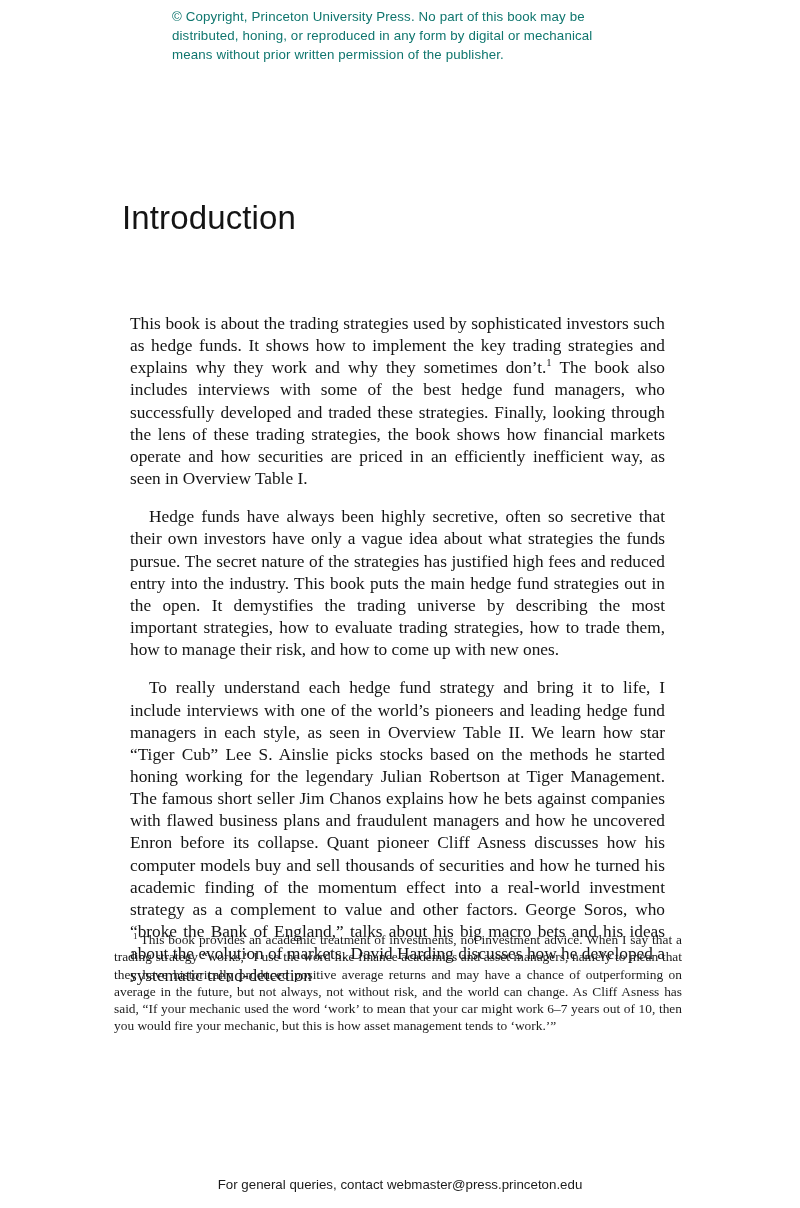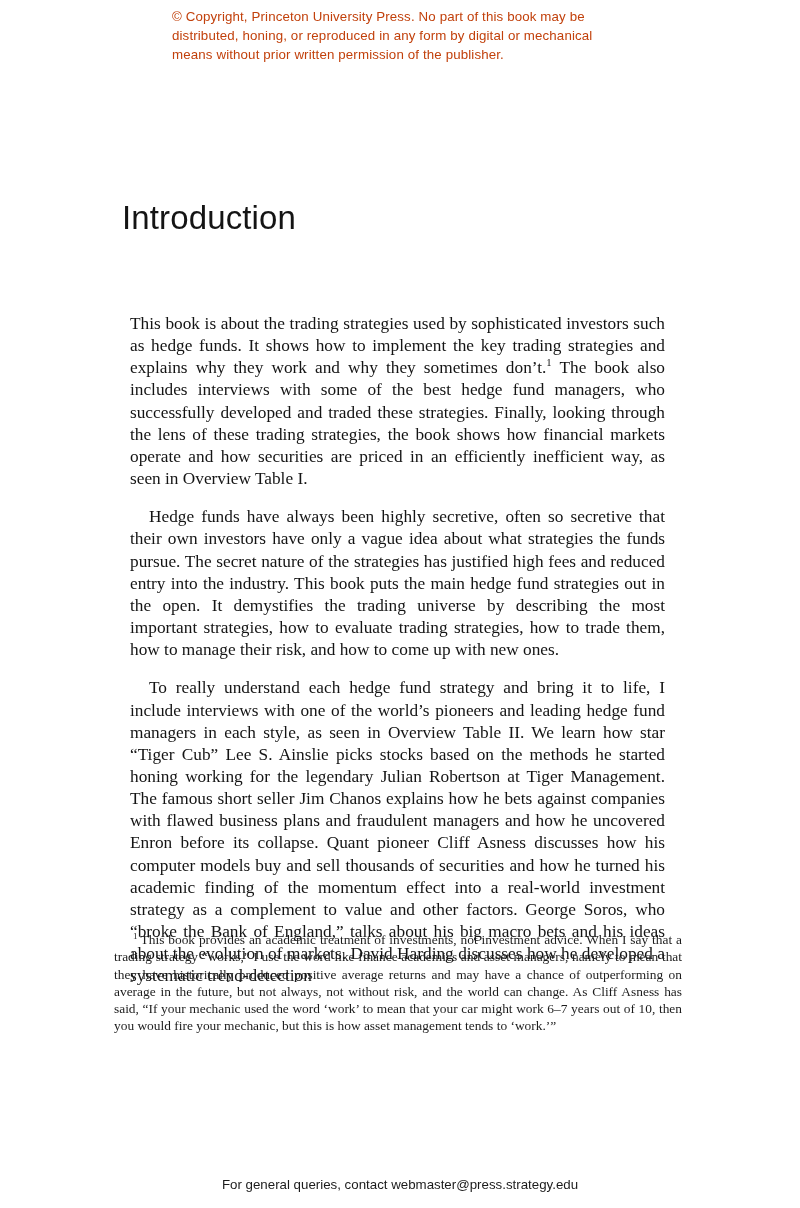--- a/index.html
+++ b/index.html
@@ -19,21 +19,21 @@
 
   
   .copyright-header {
     position: absolute;
     left: 172px;
     top: 7px;
     width: 460px;
     font-family: "Liberation Sans", "DejaVu Sans", sans-serif;
     font-size: 13.3px;
     line-height: 19px;
-    color: #c2410c;
+    color: #0f766e;
     text-align: left;
     letter-spacing: 0.01em;
   }
 
   
   .chapter-title {
     position: absolute;
     left: 114px;
     top: 190px;
     font-family: "Liberation Sans", "DejaVu Sans", sans-serif;
@@ -125,14 +125,14 @@
 
   <p class="body-paragraph indented">To really understand each hedge fund strategy and bring it to life, I include interviews with one of the world’s pioneers and leading hedge fund managers in each style, as seen in Overview Table II. We learn how star “Tiger Cub” Lee S. Ainslie picks stocks based on the methods he started honing working for the legendary Julian Robertson at Tiger Management. The famous short seller Jim Chanos explains how he bets against companies with flawed business plans and fraudulent managers and how he uncovered Enron before its collapse. Quant pioneer Cliff Asness discusses how his computer models buy and sell thousands of securities and how he turned his academic finding of the momentum effect into a real-world investment strategy as a complement to value and other factors. George Soros, who “broke the Bank of England,” talks about his big macro bets and his ideas about the evolution of markets. David Harding discusses how he developed a systematic trend-detection</p>
 
 </div>
 
 <div class="footnote-block">
   <p class="footnote-text"><sup class="footnote-marker">1</sup><span>This book provides an academic treatment of investments, not investment advice. When I say that a trading strategy “works,” I use the word like finance academics and asset managers, namely to mean that they have historically produced positive average returns and may have a chance of outperforming on average in the future, but not always, not without risk, and the world can change. As Cliff Asness has said, “If your mechanic used the word ‘work’ to mean that your car might work 6–7 years out of 10, then you would fire your mechanic, but this is how asset management tends to ‘work.’”</span></p>
 </div>
 
 <div class="page-footer">
-  <span>For general queries, contact webmaster@press.strategy.edu</span>
+  <span>For general queries, contact webmaster@press.princeton.edu</span>
 </div>
 
 </body></html>

